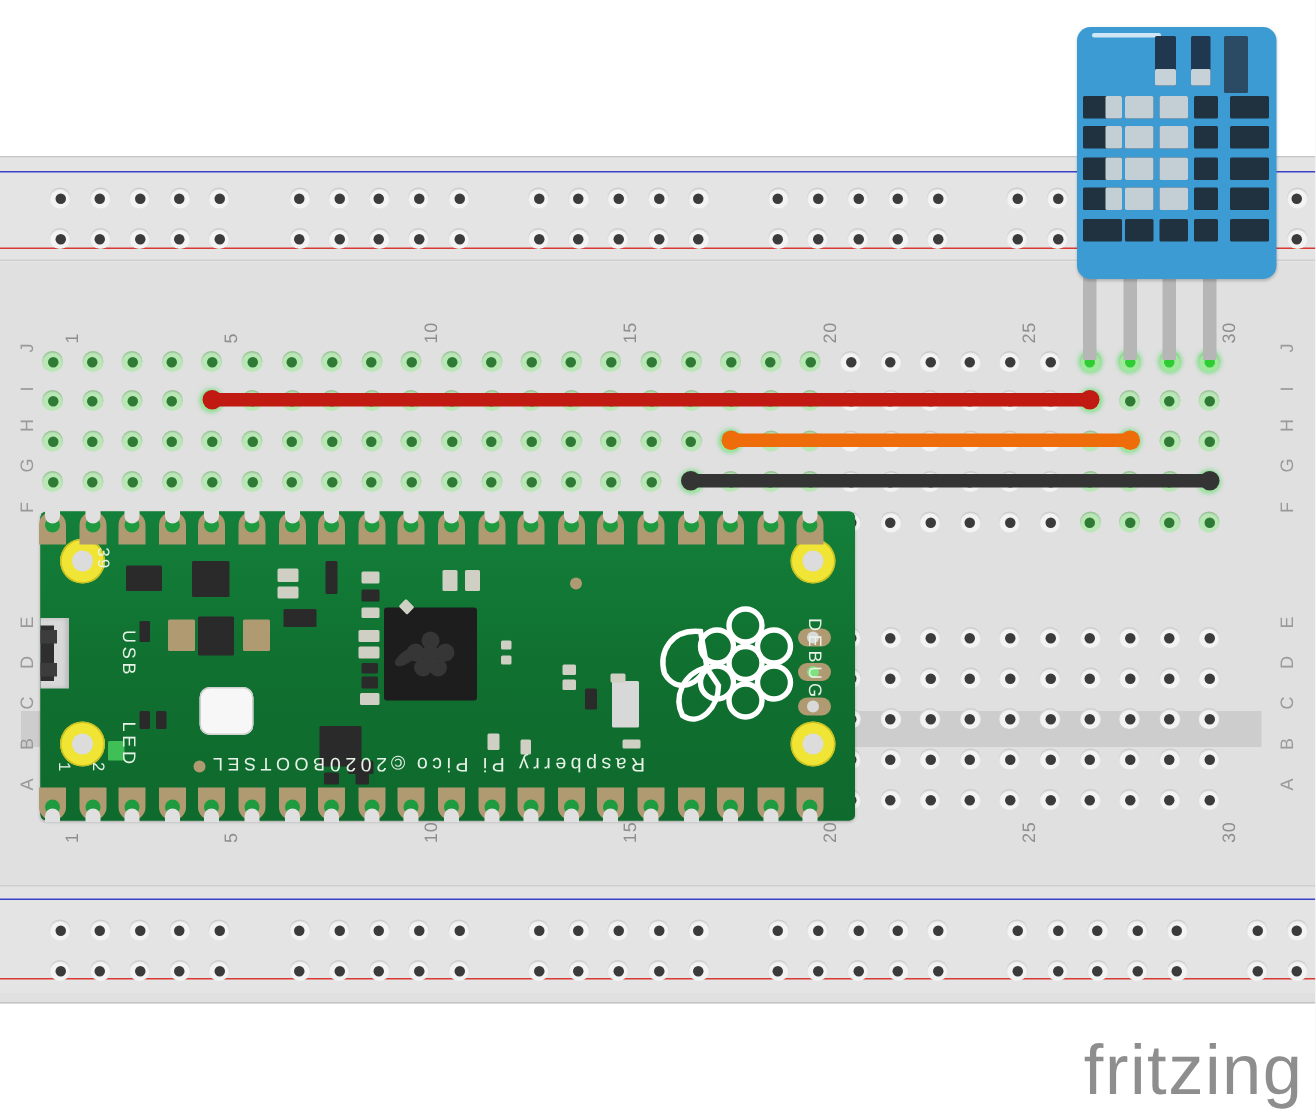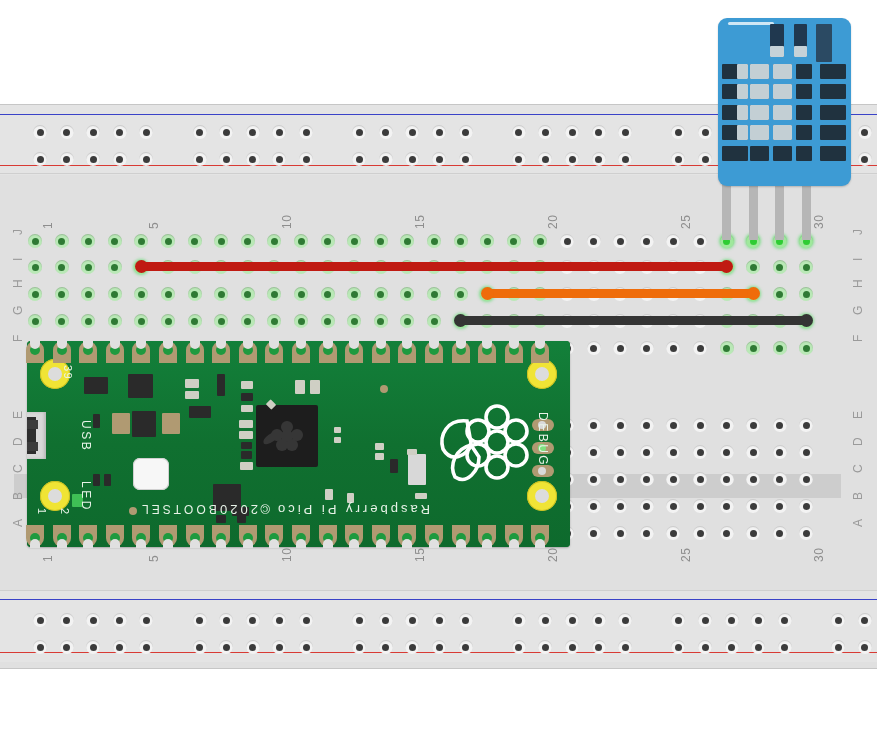--- a/index.html
+++ b/index.html
@@ -1062,14 +1062,15 @@
         <div class="dht-cell" style="left: 78px; top: 107px; width: 16px; height: 15px; background: rgb(32, 50, 63);"></div>
         <div class="dht-cell" style="left: 102px; top: 107px; width: 26px; height: 15px; background: rgb(32, 50, 63);"></div>
         <div class="dht-cell" style="left: 4px; top: 128px; width: 26px; height: 15px; background: rgb(32, 50, 63);"></div>
         <div class="dht-cell" style="left: 32px; top: 128px; width: 19px; height: 15px; background: rgb(32, 50, 63);"></div>
         <div class="dht-cell" style="left: 55px; top: 128px; width: 19px; height: 15px; background: rgb(32, 50, 63);"></div>
         <div class="dht-cell" style="left: 78px; top: 128px; width: 16px; height: 15px; background: rgb(32, 50, 63);"></div>
         <div class="dht-cell" style="left: 102px; top: 128px; width: 26px; height: 15px; background: rgb(32, 50, 63);"></div>
       </div>
   </div>
 
+  <div class="watermark">fritzing</div>
 
 </div>
 
 </body></html>

